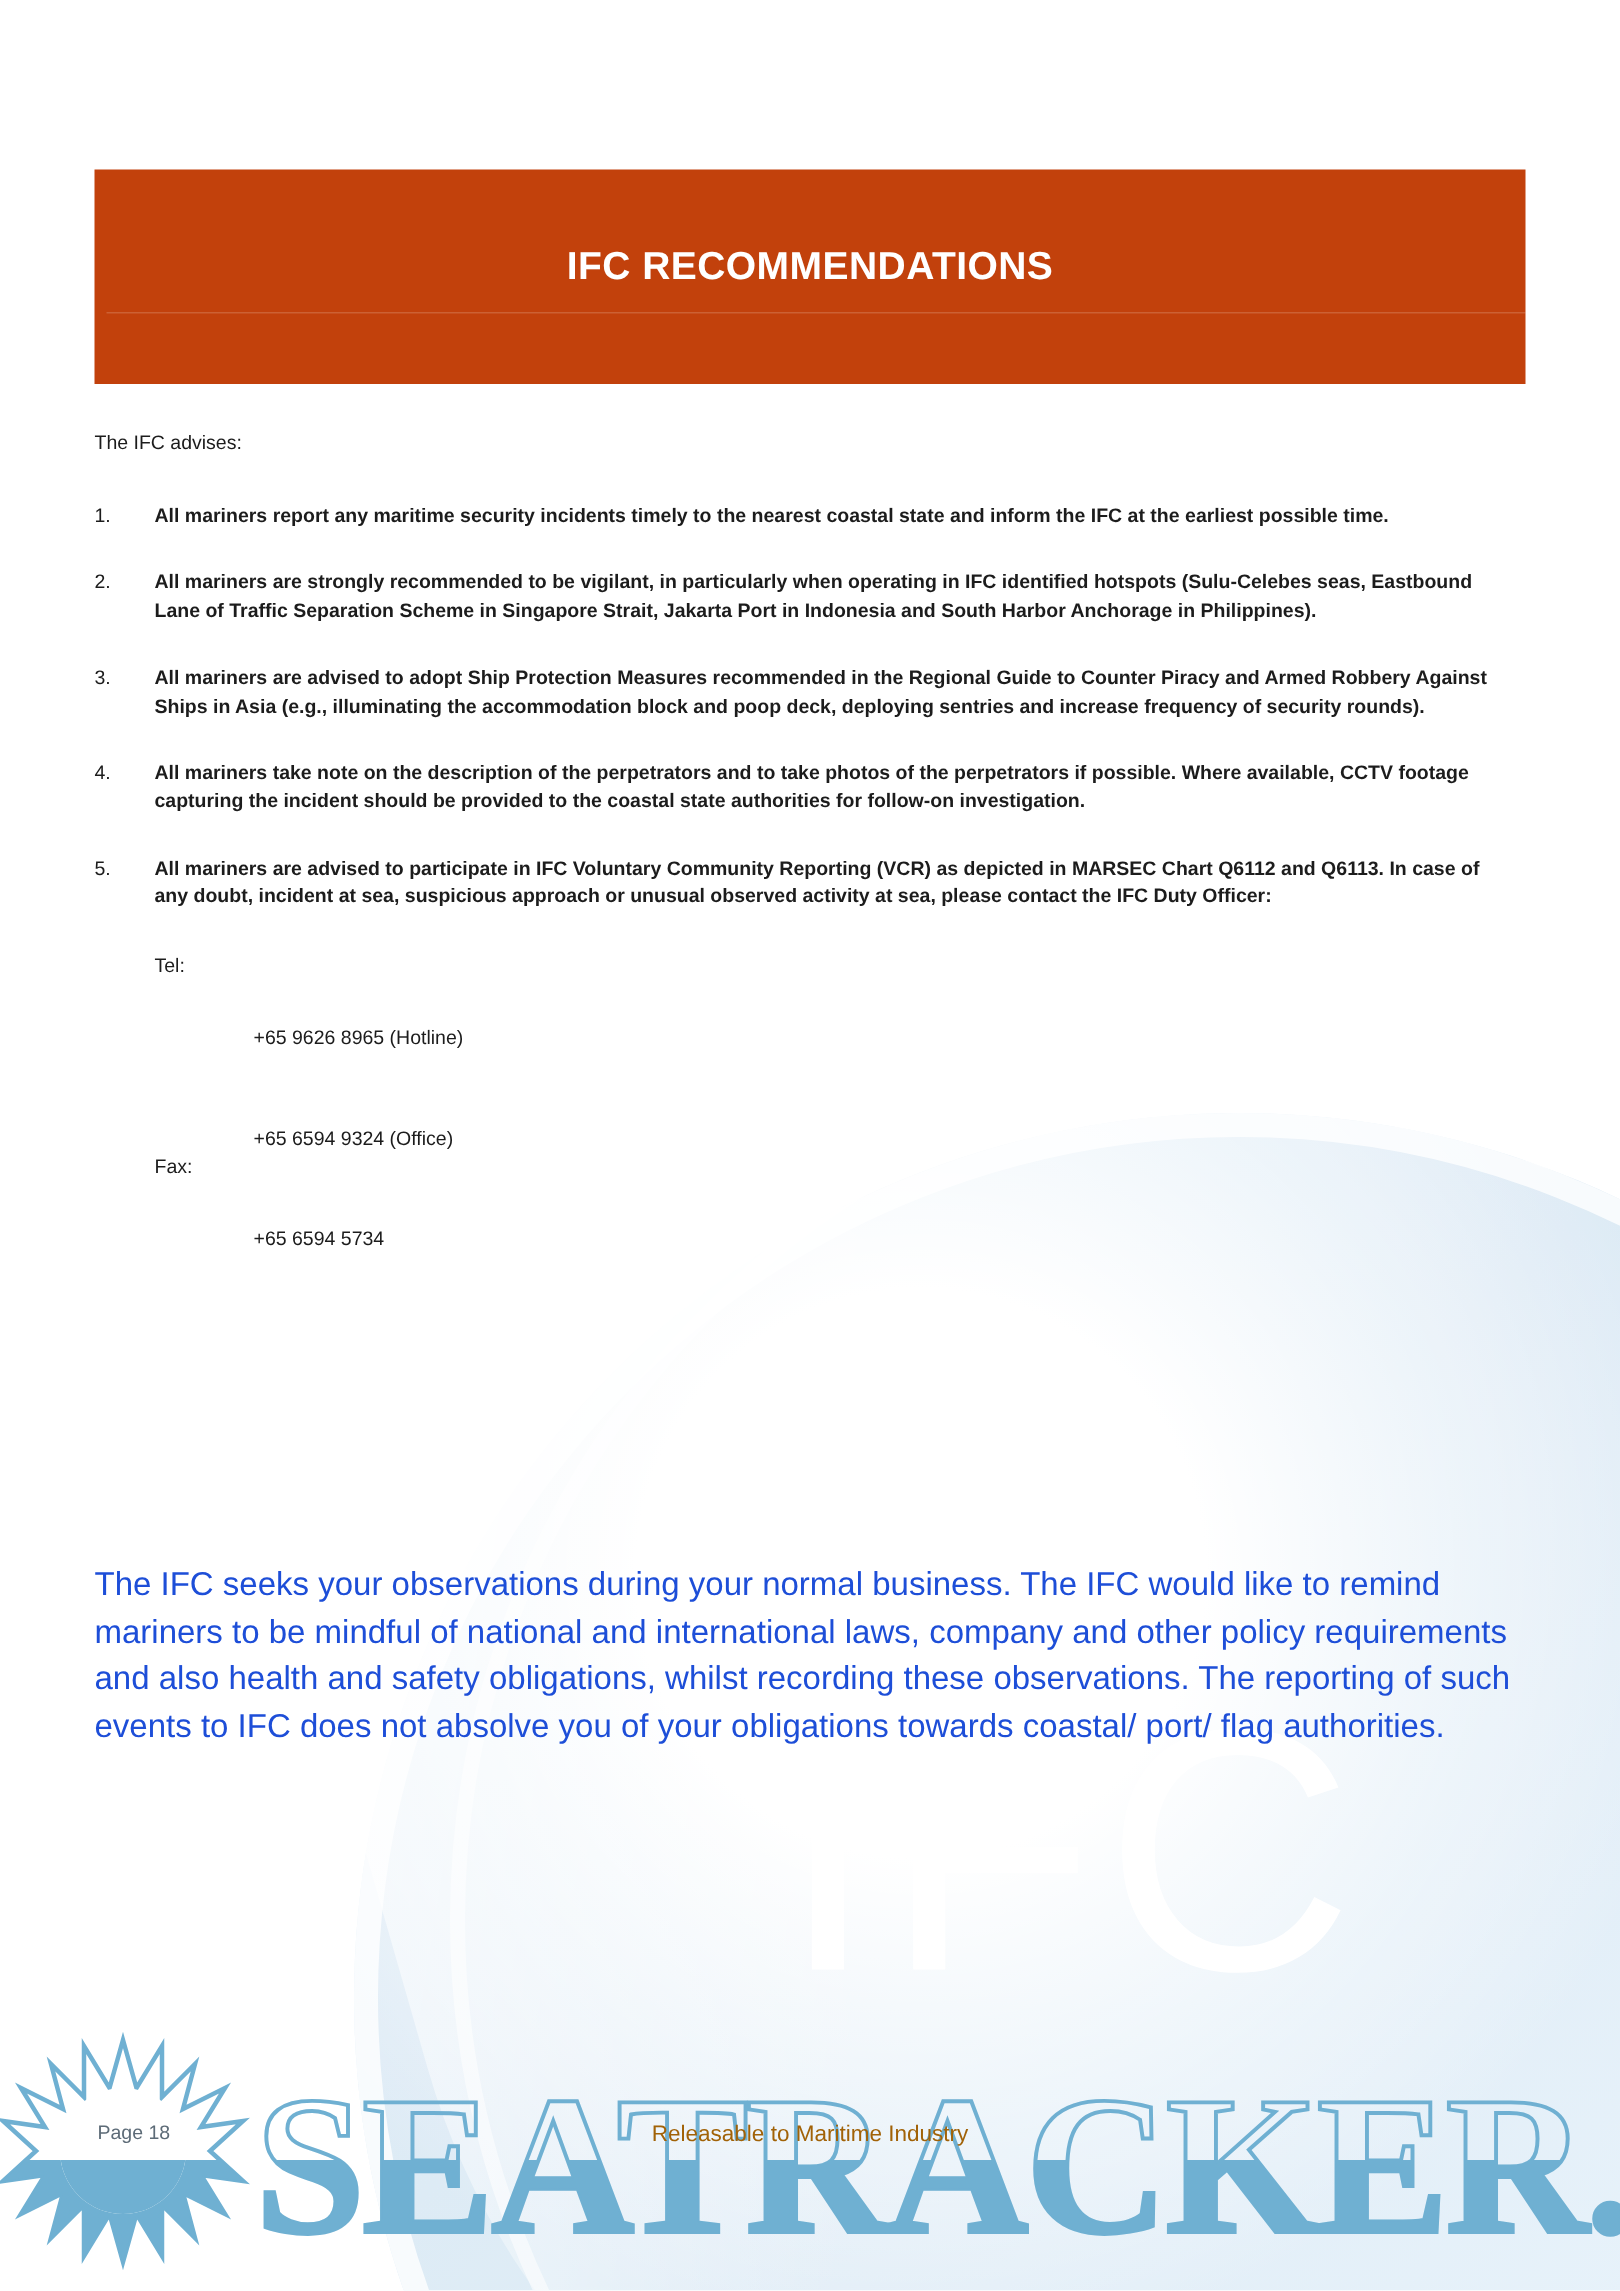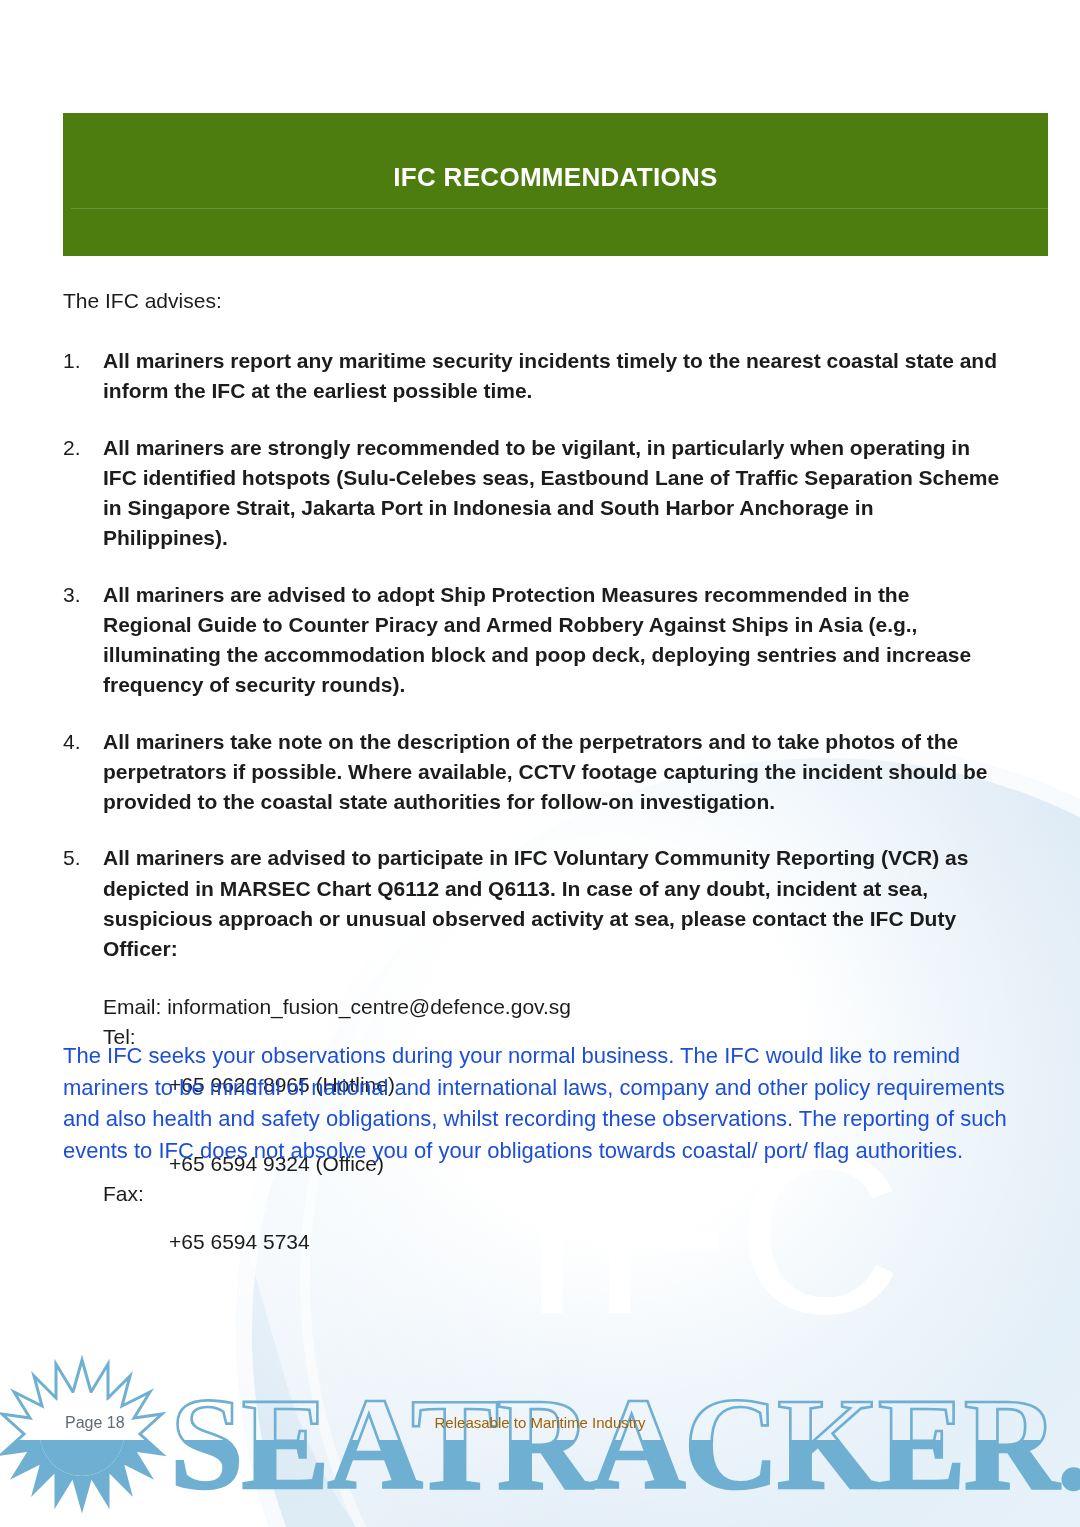--- a/index.html
+++ b/index.html
@@ -106,23 +106,22 @@
     z-index: 2;
   }
 
   
   .banner {
     position: absolute;
     left: 63px;
     top: 113px;
     width: 954px;
     height: 143px;
-    background: #4d7c0f;
+    background: #c2410c;
     z-index: 2;
-    padding-left: 31px;
   }
   .banner-title {
     position: absolute;
     left: 0;
     top: 49px;
     width: 100%;
     text-align: center;
     color: #ffffff;
     font-size: 26px;
     font-weight: 700;
@@ -137,21 +136,21 @@
     background: rgba(255,255,255,.17);
   }
 
   
   .body {
     position: absolute;
     left: 63px;
     top: 286px;
     width: 940px;
     z-index: 2;
-    font-size: 21px;
+    font-size: 13px;
     line-height: 1.44;
     color: #1c1c1c;
   }
   .lead { margin: 0 0 30px 0; }
 
   ol.rec-list {
     margin: 0;
     padding: 0;
     list-style: none;
   }
@@ -193,21 +192,21 @@
     font-size: 22px;
     line-height: 1.44;
     color: #1d4ed8;
   }
 
   
   .footer-page {
     position: absolute;
     left: 65px;
     top: 1414px;
-    font-size: 16px;
+    font-size: 13px;
     color: #5d6b77;
     z-index: 4;
   }
   .footer-center {
     position: absolute;
     left: 0;
     top: 1414px;
     width: 1080px;
     text-align: center;
     font-size: 15px;
@@ -252,21 +251,20 @@
       </li>
       <li>
         <span class="num">4.</span>
         <span class="item-text">All mariners take note on the description of the perpetrators and to take photos of the perpetrators if possible. Where available, CCTV footage capturing the incident should be provided to the coastal state authorities for follow-on investigation.</span>
       </li>
       <li>
         <span class="num">5.</span>
         <span class="item-text">All mariners are advised to participate in IFC Voluntary Community Reporting (VCR) as depicted in MARSEC Chart Q6112 and Q6113. In case of any doubt, incident at sea, suspicious approach or unusual observed activity at sea, please contact the IFC Duty Officer:</span>
 
         <div class="contact">
-          <span class="contact-email">Email: information_fusion_centre@defence.gov.sg</span>
           <div class="contact-row">
             <span class="contact-label">Tel:</span>
             <span class="contact-value">+65 9626 8965 (Hotline)</span>
           </div>
           <div class="contact-row">
             <span class="contact-label"></span>
             <span class="contact-value">+65 6594 9324 (Office)</span>
           </div>
           <div class="contact-row">
             <span class="contact-label">Fax:</span>

